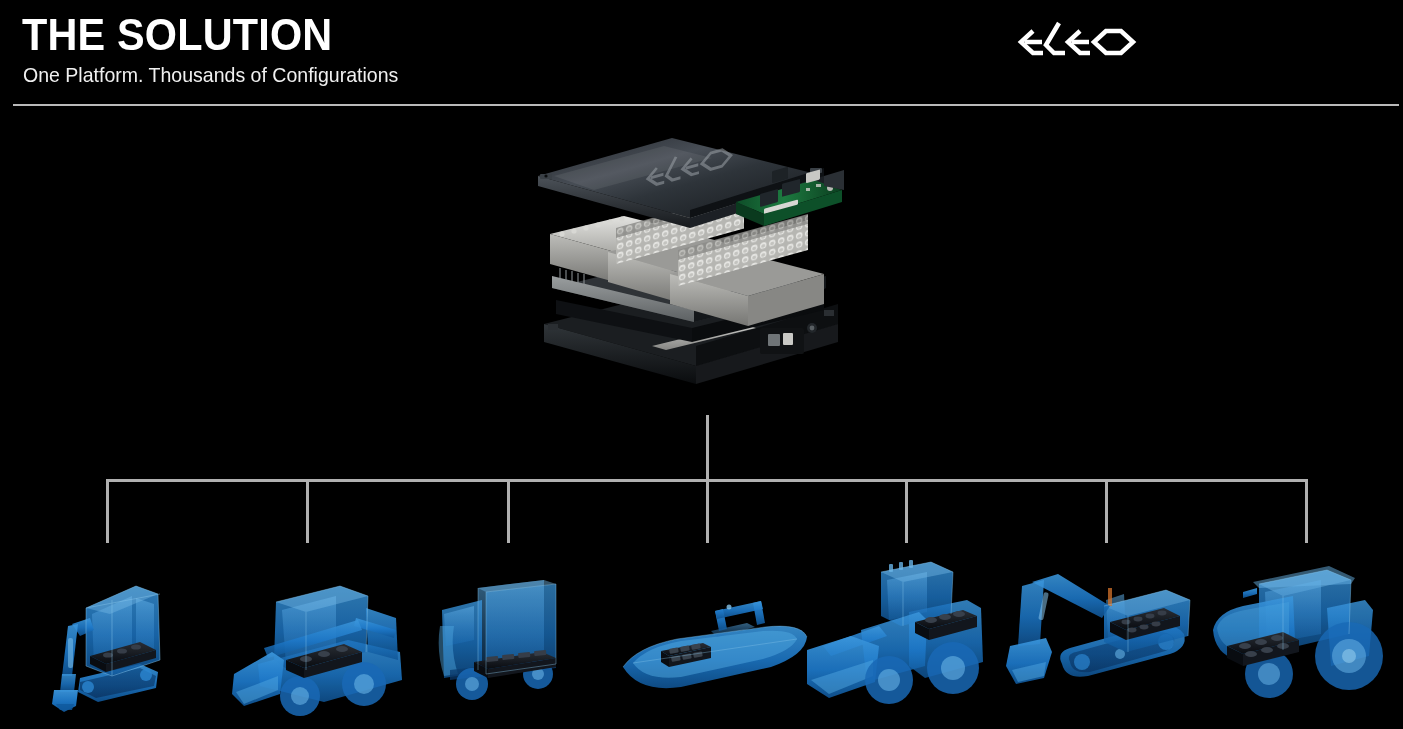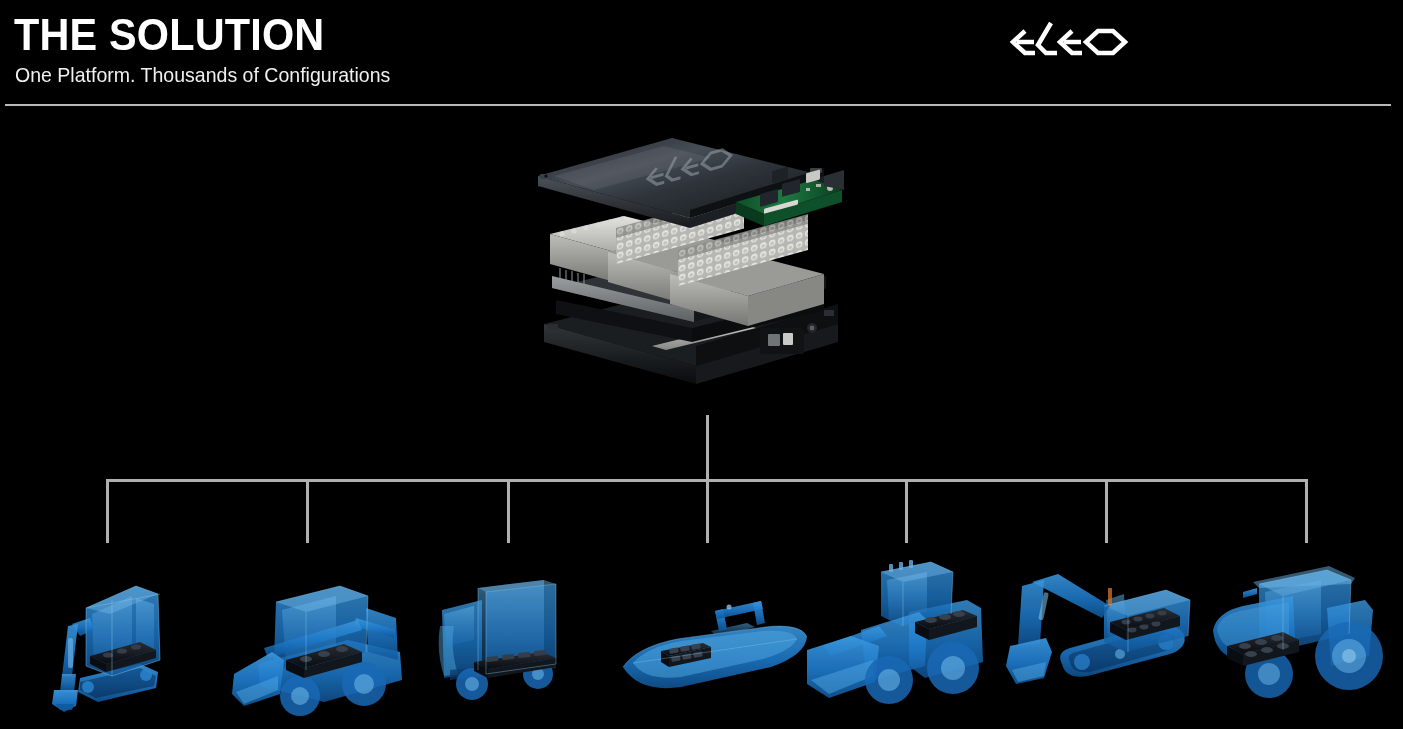--- a/index.html
+++ b/index.html
@@ -10,21 +10,21 @@
     font-family: "Liberation Sans", sans-serif;
   }
   #slide {
     position: relative;
     width: 1403px; height: 729px;
     background: #000000;
     overflow: hidden;
   }
 
   
-  #header { position: absolute; left: 0; top: 0; width: 1147px; height: 110px; padding-left: 19px; }
+  #header { position: absolute; left: 8px; top: 0; width: 1147px; height: 110px; padding-left: 19px; }
   #title {
     position: absolute; left: 14px; top: 12px;
     font-size: 45px; font-weight: 700;
     letter-spacing: 0.2px;
     color: #ffffff;
     font-family: "Liberation Sans Narrow", "Liberation Sans", sans-serif;
     transform: scaleX(0.92); transform-origin: left center;
     line-height: 1;
     white-space: nowrap;
   }

